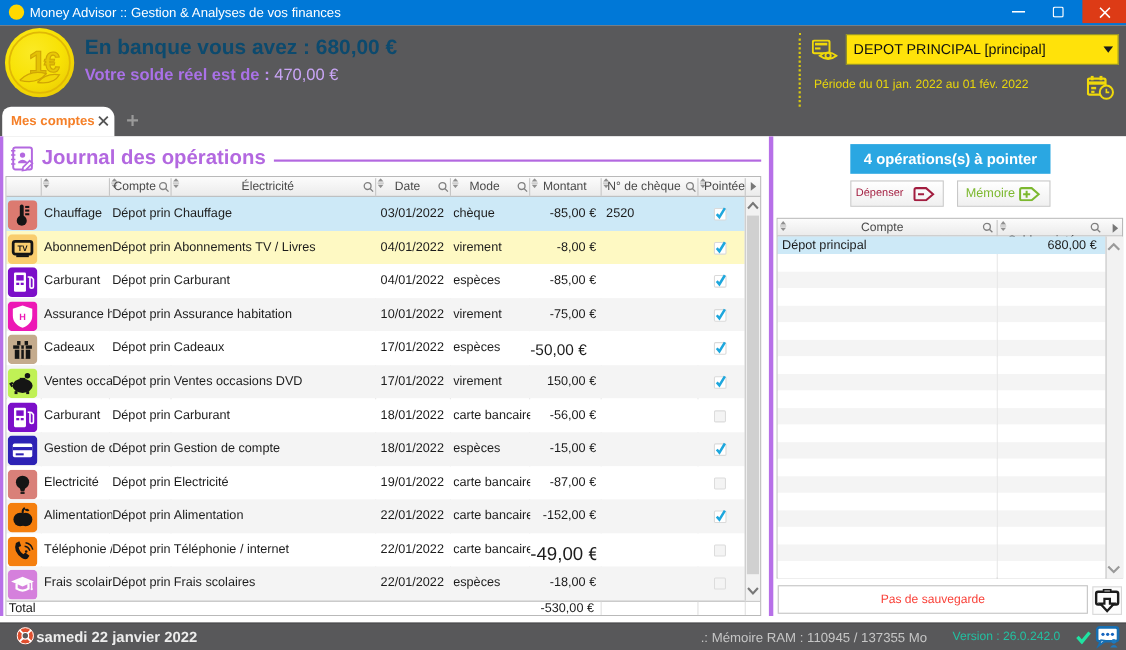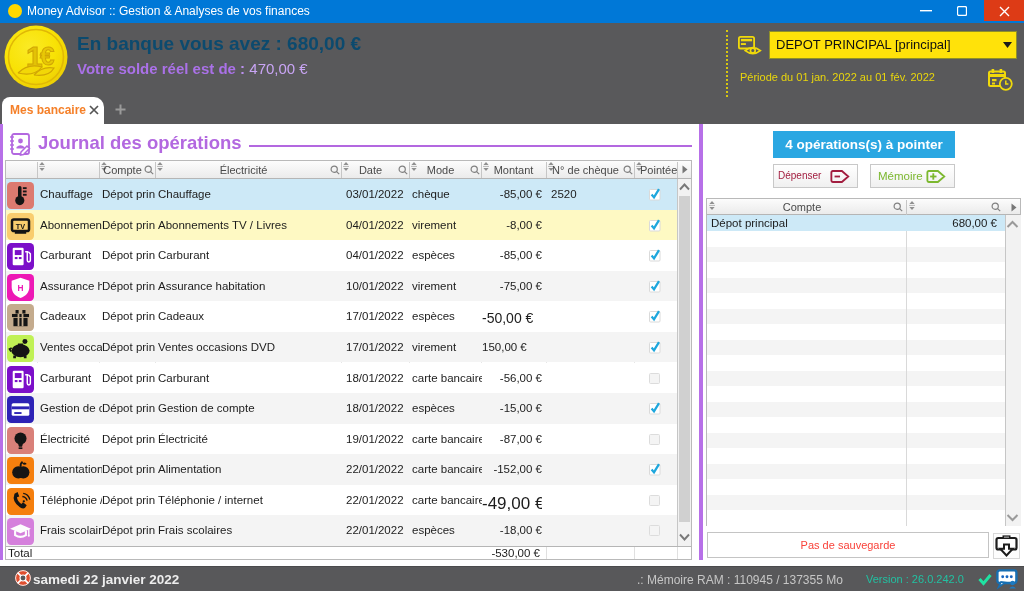--- a/index.html
+++ b/index.html
@@ -62,21 +62,21 @@
  <rect x="1" y="6" width="16" height="3" fill="#f0d90a"></rect>
  <rect x="3.6" y="1" width="2.6" height="4" fill="#f0d90a"></rect>
     <rect x="11.6" y="1" width="2.6" height="4" fill="#f0d90a"></rect>
  <rect x="4" y="11" width="4.5" height="2.2" fill="#f0d90a"></rect>
     <rect x="4" y="14.5" width="3" height="2" fill="#f0d90a"></rect>
  <circle cx="17.8" cy="15.8" r="6" fill="#59595b" stroke="#f0d90a" stroke-width="1.8"></circle>
  <path d="M17.8 12.6 v3.4 h2.6" fill="none" stroke="#f0d90a" stroke-width="1.5"></path>
 </svg>
 
 <div class="abs" style="left:2px;top:97px;width:102px;height:27px;background:#fff;border-radius:8px 10px 0 0"></div>
-<div class="abs" style="left:10px;top:103px;font-size:12px;font-weight:bold;color:#f58029">Mes bancaire</div>
+<div class="abs" style="left:10px;top:103px;font-size:12px;font-weight:bold;color:#f58029">Mes comptes</div>
 <svg class="abs" style="left:89px;top:105px" width="10" height="10">
     <path d="M1 1 L9 9 M9 1 L1 9" stroke="#555" stroke-width="1.7"></path>
   </svg>
 <svg class="abs" style="left:115px;top:104px" width="11" height="11">
     <path d="M5.5 0.5 V10.5 M0.5 5.5 H10.5" stroke="#9a9a9a" stroke-width="2"></path>
   </svg>
 <div class="abs" style="left:0;top:124px;width:1024px;height:443px;background:#fff"></div>
 <div class="abs" style="left:0;top:124px;width:3px;height:436px;background:#b770e8"></div>
 <div class="abs" style="left:699px;top:124px;width:4px;height:436px;background:#b770e8"></div>
 
@@ -291,21 +291,21 @@
       <rect x="6" y="19.8" width="2.6" height="2.6" fill="#151515"></rect>
       <rect x="16.2" y="19.8" width="2.6" height="2.6" fill="#151515"></rect>
       <circle cx="17.3" cy="6.3" r="2.4" fill="#151515"></circle>
       <rect x="10.5" y="8.2" width="5" height="1.5" fill="#151515"></rect>
     </svg>
     <div class="abs nw" style="left:34px;top:9px;width:62px;font-size:11.5px;color:#1c1c1c">Ventes occa</div>
     <div class="abs nw" style="left:96px;top:9px;width:55px;font-size:11.5px;color:#1c1c1c">Dépot prin</div>
     <div class="abs nw" style="left:152px;top:9px;width:182px;font-size:11.5px;color:#1c1c1c">Ventes occasions DVD</div>
     <div class="abs nw" style="left:340px;top:9px;width:64px;font-size:11.5px;color:#1c1c1c">17/01/2022</div>
     <div class="abs nw" style="left:406px;top:9px;width:70px;font-size:11.5px;color:#1c1c1c">virement</div>
-    <div class="abs nw" style="left:476px;top:9px;width:60px;font-size:11.5px;color:#1c1c1c;text-align:left">150,00 €</div>
+    <div class="abs nw" style="left:476px;top:9px;width:60px;font-size:11.5px;color:#1c1c1c;text-align:right">150,00 €</div>
     <div class="abs nw" style="left:545px;top:9px;width:80px;font-size:11.5px;color:#1c1c1c"></div>
     <svg class="abs" width="13" height="13" style="left:643px;top:9px;overflow:visible">
       <rect x="0.5" y="1.5" width="10.5" height="10.5" rx="1" fill="#fff" stroke="#dadada"></rect>
       <path d="M2.6 6.6 L5 9.4 L10 1.2" fill="none" stroke="#1ea7dd" stroke-width="2.3"></path>
     </svg>
   </div>
 <div class="abs" style="left:6px;top:362.5px;width:671px;height:30.58px;background:#ffffff">
     <svg class="abs" style="left:1px;top:3px" width="27" height="27" viewBox="0 0 26 26">
       <rect x="0" y="0" width="26" height="26" rx="4" fill="#7c0fc9"></rect>
       <rect x="5.5" y="4.5" width="10.5" height="17" rx="1.2" fill="#fff"></rect>

